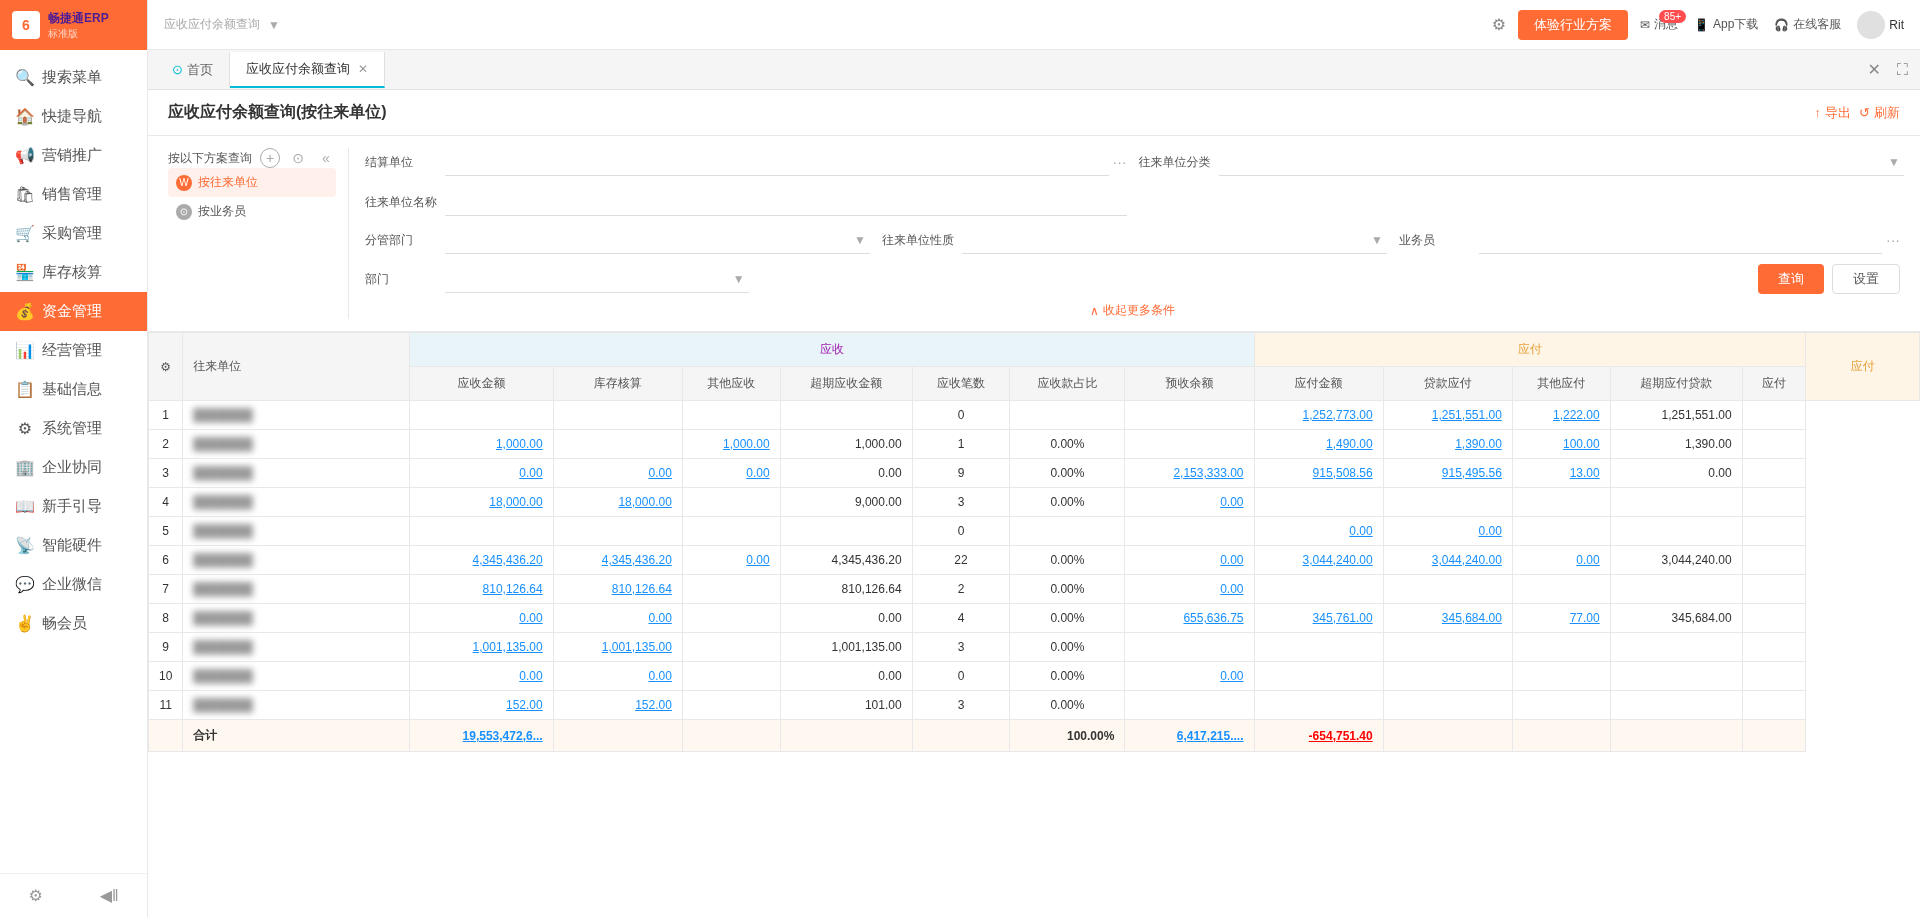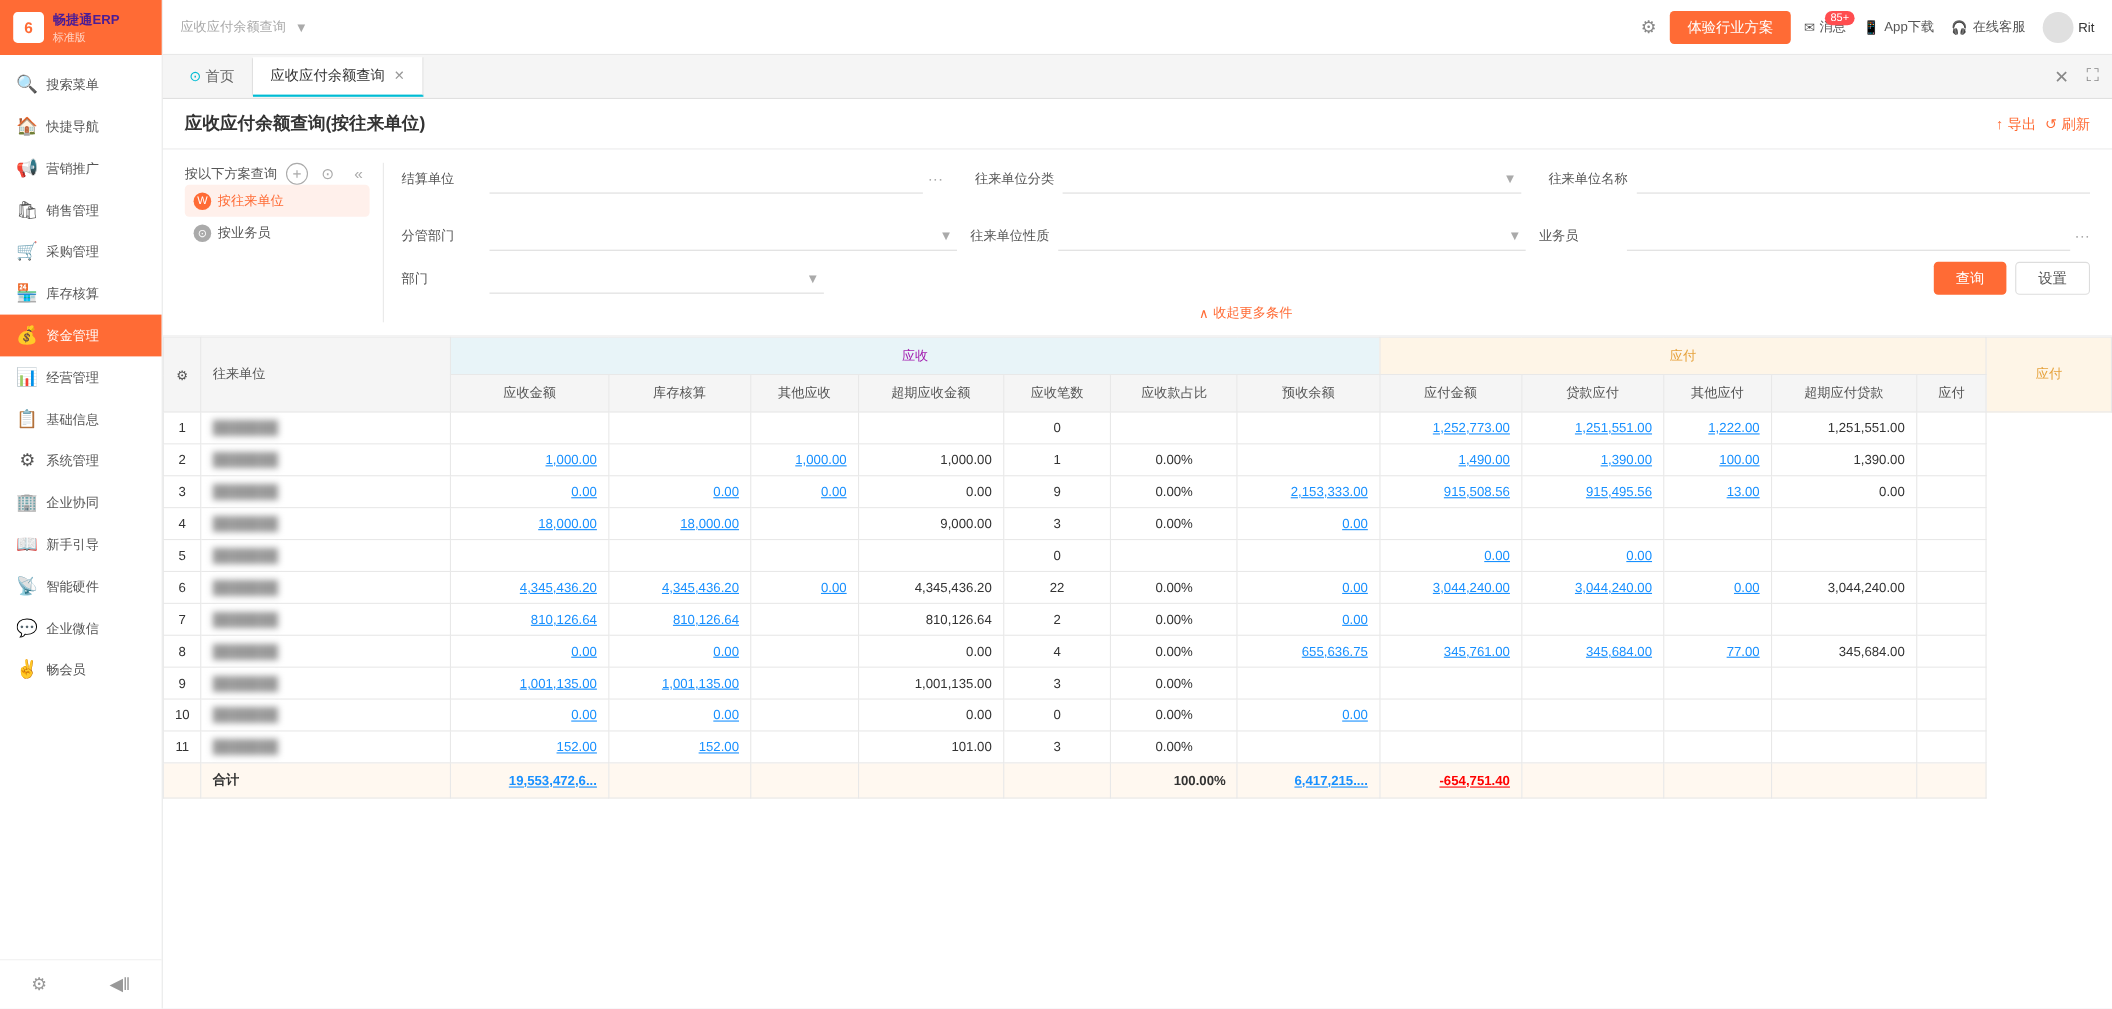--- a/index.html
+++ b/index.html
@@ -6,21 +6,21 @@
     body { font-family: 'Microsoft YaHei', Arial, sans-serif; font-size: 12px; background: #f0f2f5; color: #333; width: 1920px; height: 917px; overflow: hidden; display: flex; }
 
     
     .sidebar { width: 148px; background: #fff; height: 917px; display: flex; flex-direction: column; border-right: 1px solid #e8e8e8; flex-shrink: 0; }
     .sidebar-logo { height: 50px; background: #ff6b35; display: flex; align-items: center; padding: 0 12px; gap: 8px; }
     .sidebar-logo-icon { width: 28px; height: 28px; background: #fff; border-radius: 4px; display: flex; align-items: center; justify-content: center; color: #ff6b35; font-weight: bold; font-size: 14px; }
     .sidebar-menu { flex: 1; overflow-y: auto; padding: 8px 0; }
     .sidebar-item { display: flex; align-items: center; gap: 8px; padding: 10px 16px; cursor: pointer; color: #555; transition: background 0.2s; }
     .sidebar-item.active { background: #ff6b35; color: #fff; border-radius: 0; }
     .sidebar-item .item-icon { width: 18px; height: 18px; display: flex; align-items: center; justify-content: center; font-size: 16px; }
-    .sidebar-item .item-label { font-size: 12px; }
+    .sidebar-item .item-label { font-size: 15px; }
     .sidebar-bottom { padding: 12px 0; border-top: 1px solid #f0f0f0; display: flex; justify-content: space-around; align-items: center; }
     .sidebar-bottom-btn { color: #999; cursor: pointer; font-size: 16px; }
 
     
     .main { flex: 1; display: flex; flex-direction: column; height: 917px; }
 
     
     .topbar { height: 50px; background: #fff; border-bottom: 1px solid #e8e8e8; display: flex; align-items: center; padding: 0 16px; gap: 12px; }
     .topbar-breadcrumb { display: flex; align-items: center; gap: 8px; color: #aaa; font-size: 12px; flex: 1; }
     .topbar-chevron { color: #aaa; }
@@ -241,21 +241,21 @@
             <span>按往来单位</span>
           </div>
           <div class="filter-scheme-item">
             <div class="filter-scheme-icon-gray">⊙</div>
             <span>按业务员</span>
           </div>
         </div>
 
         <div style="flex:1;">
 
-          <div style="display:grid;grid-template-columns:1fr 1fr 1fr;gap:29px;margin-bottom:24px;align-items:center;">
+          <div style="display:grid;grid-template-columns:1fr 1fr;gap:12px;margin-bottom:10px;align-items:center;">
             <div class="filter-field">
               <span class="filter-field-label">结算单位</span>
               <div class="filter-input-with-icon">
                 <input type="text" class="filter-input" style="">
                 <span class="filter-input-dots">···</span>
               </div>
             </div>
             <div class="filter-field">
               <span class="filter-field-label">往来单位分类</span>
               <div style="flex:1;position:relative;display:flex;align-items:center;">

